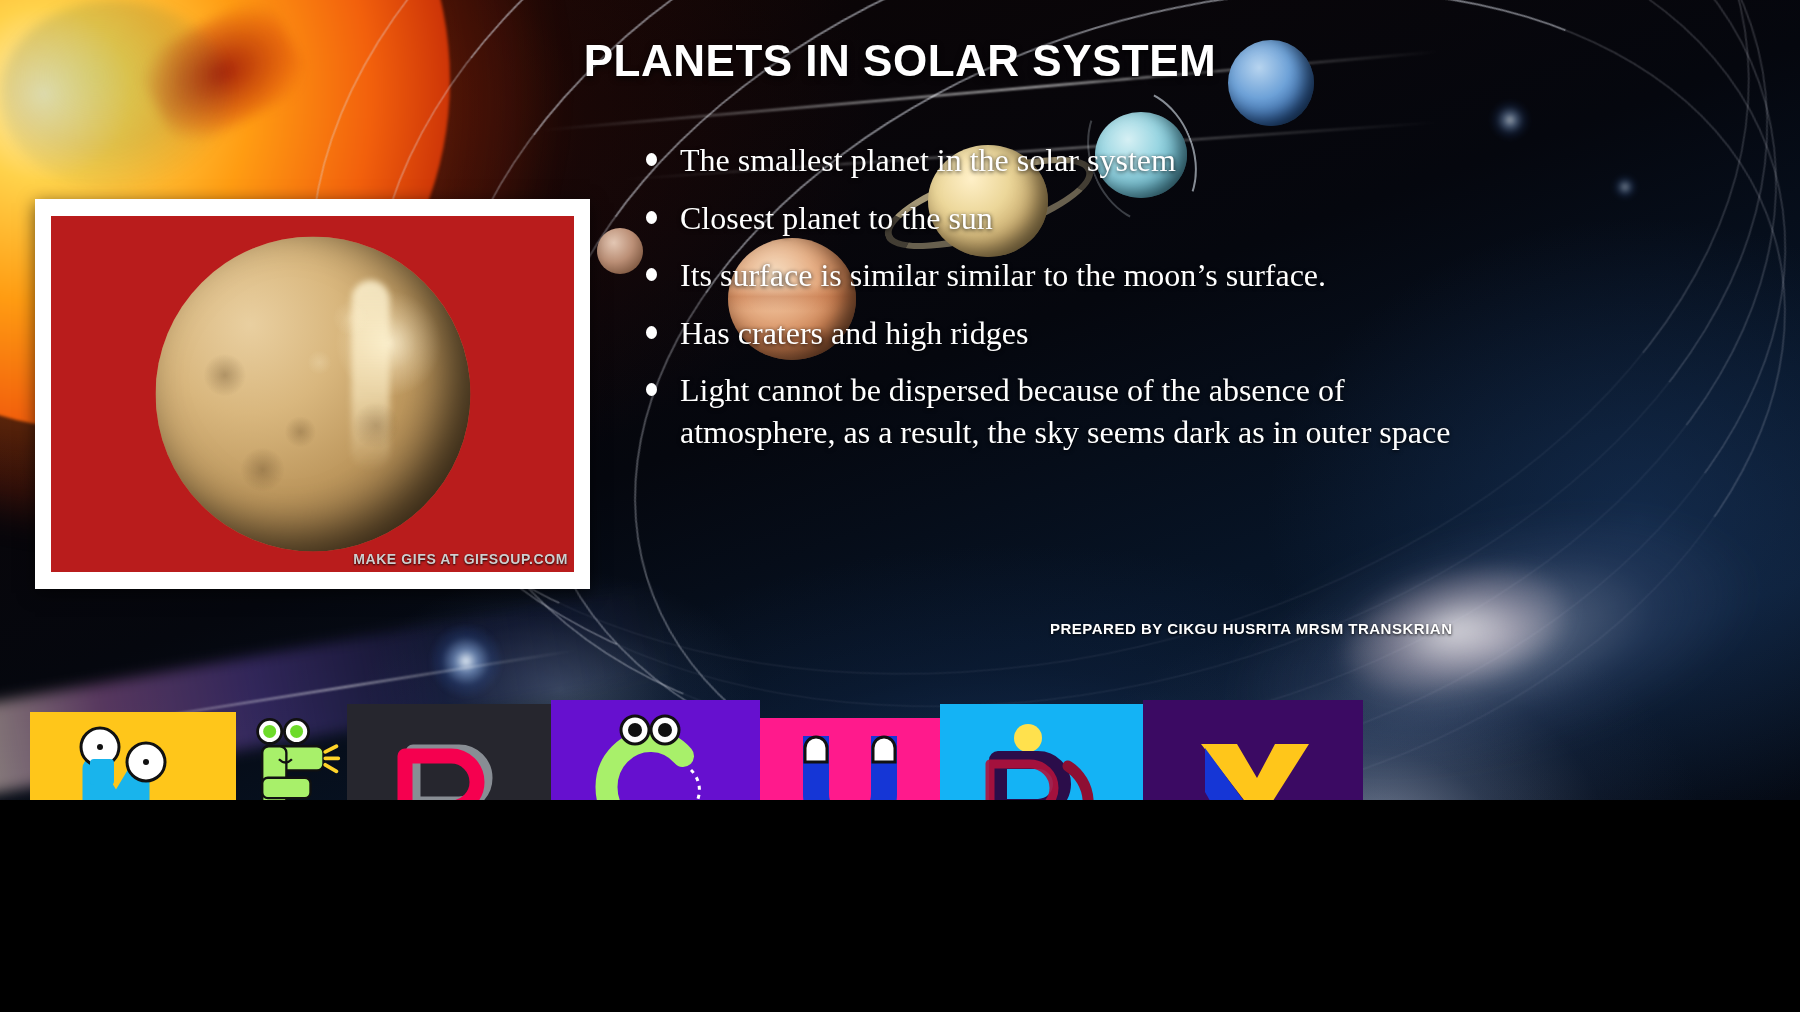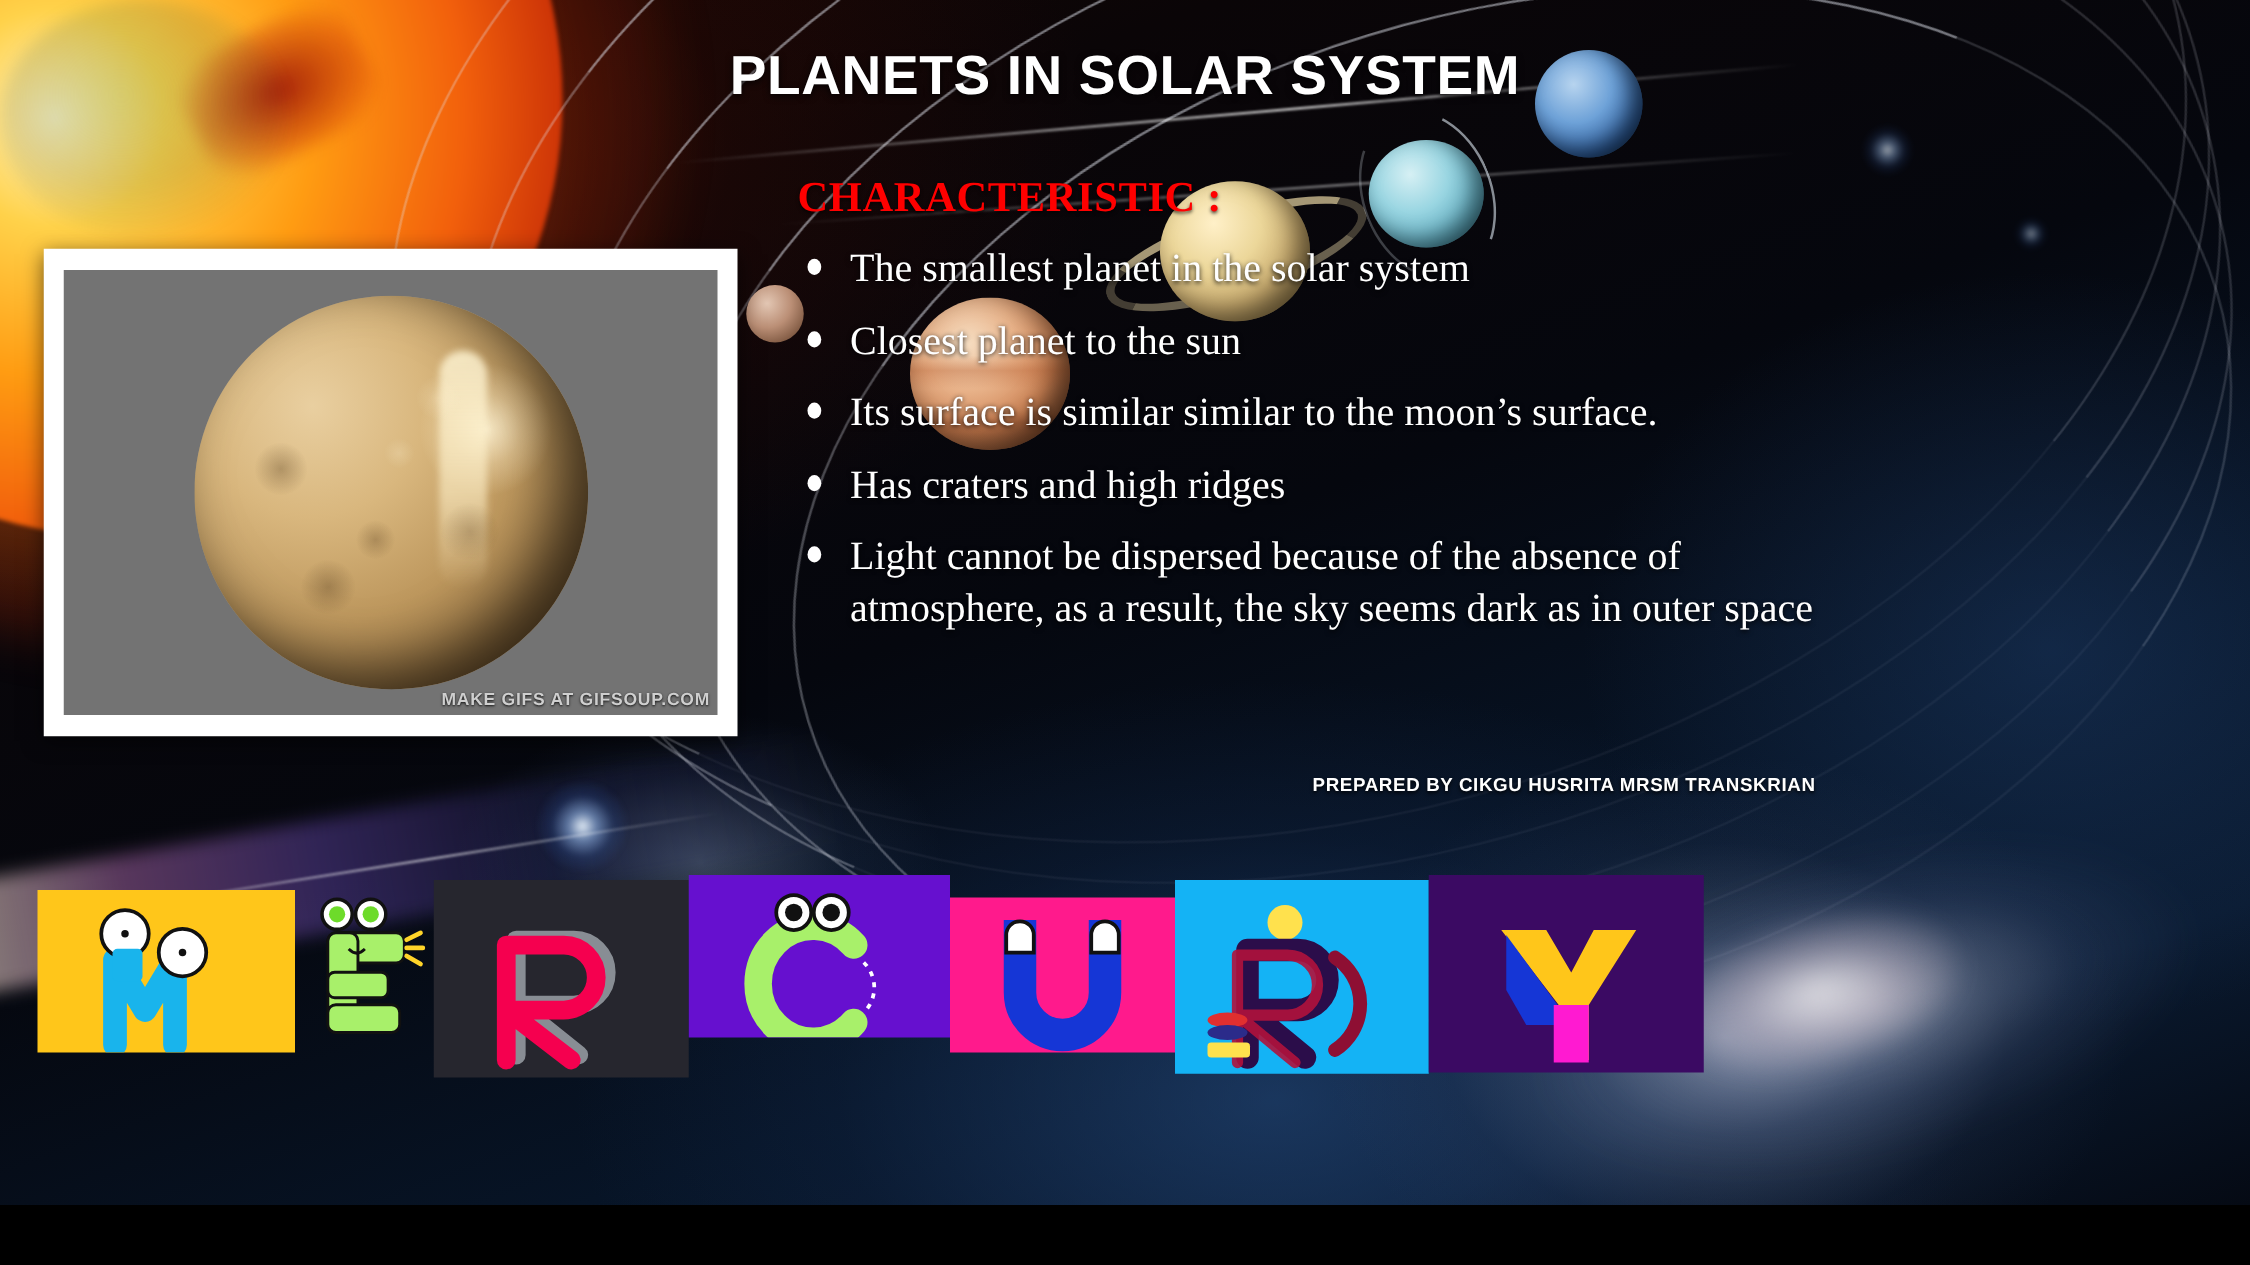--- a/index.html
+++ b/index.html
@@ -1,19 +1,19 @@
 <!DOCTYPE html>
 <html><head>
 <meta charset="utf-8">
 <style>
   * { margin:0; padding:0; box-sizing:border-box; }
   html,body { width:1800px; height:1012px; overflow:hidden; background:#000; }
 
   .slide{
-    position:relative; width:1800px; height:964px; overflow:hidden;
+    position:relative; width:1800px; height:800px; overflow:hidden;
     font-family:"Liberation Sans", sans-serif;
     background:
       radial-gradient(ellipse 430px 300px at 1380px 830px, rgba(210,215,235,0.50) 0%, rgba(150,165,200,0.26) 26%, rgba(60,75,110,0.12) 52%, rgba(0,0,0,0) 75%),
       radial-gradient(ellipse 260px 160px at 560px 690px, rgba(170,195,235,0.30) 0%, rgba(70,95,140,0.12) 45%, rgba(0,0,0,0) 75%),
       radial-gradient(ellipse 700px 420px at 1020px 880px, rgba(40,80,135,0.55) 0%, rgba(18,40,75,0.30) 50%, rgba(0,0,0,0) 80%),
       radial-gradient(ellipse 520px 420px at 1640px 520px, rgba(35,70,120,0.40) 0%, rgba(0,0,0,0) 72%),
       radial-gradient(ellipse 900px 520px at 180px 120px, rgba(150,40,10,0.55) 0%, rgba(60,12,4,0.30) 45%, rgba(0,0,0,0) 78%),
       linear-gradient(160deg, #1a0704 0%, #0a0507 22%, #05070e 48%, #071426 70%, #0a1a30 85%, #050a14 100%);
   }
 
@@ -122,21 +122,21 @@
     text-shadow:0 2px 6px rgba(0,0,0,0.85);
   }
 
   
   .photo-frame{
     position:absolute; left:35px; top:199px; width:555px; height:390px;
     background:#ffffff; padding:17px 16px;
     box-shadow:0 4px 16px rgba(0,0,0,0.6);
   }
   .photo{
-    position:relative; width:100%; height:100%; background:#737373; overflow:hidden;
+    position:relative; width:100%; height:100%; background:#b91c1c; overflow:hidden;
   }
   .mercury{
     position:absolute; left:50%; top:50%; transform:translate(-50%,-50%);
     width:315px; height:315px; border-radius:50%;
     background:
       radial-gradient(circle at 74% 34%, rgba(255,245,215,0.85) 0%, rgba(255,240,205,0.35) 9%, rgba(0,0,0,0) 17%),
       radial-gradient(circle at 30% 28%, #e9cfa0 0%, #d9b77e 28%, #bd975d 55%, #8e6b3c 80%, #4a3619 100%);
     box-shadow:inset -22px -16px 46px rgba(0,0,0,0.62);
   }
   .mercury::after{
@@ -242,21 +242,20 @@
   <div class="photo-frame">
     <div class="photo">
       <div class="mercury">
         <div class="mercury-streak"></div>
       </div>
       <div class="watermark">MAKE GIFS AT GIFSOUP.COM</div>
     </div>
   </div>
 
   <div class="content">
-    <div class="char-head">CHARACTERISTIC :</div>
     <ul class="bullets">
       <li>The smallest planet in the solar system</li>
       <li>Closest planet to the sun</li>
       <li>Its surface is similar similar to the moon’s surface.</li>
       <li>Has craters and high ridges</li>
       <li style="max-width:860px;">Light cannot be dispersed because of the absence of atmosphere, as a result, the sky seems dark as in outer space</li>
     </ul>
   </div>
 
   <div class="prepared-by">PREPARED BY CIKGU HUSRITA MRSM TRANSKRIAN</div>

